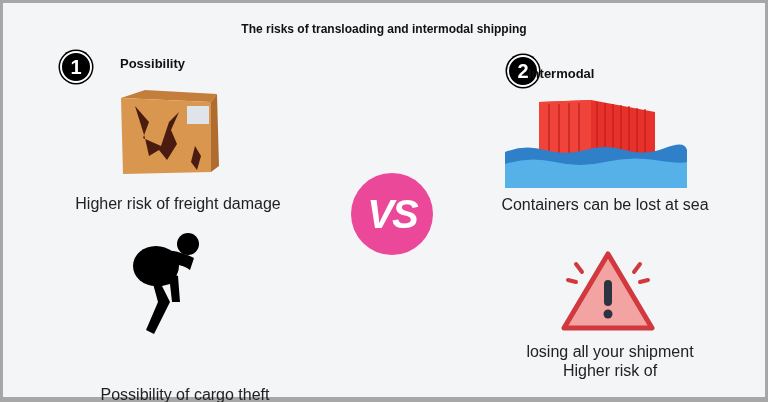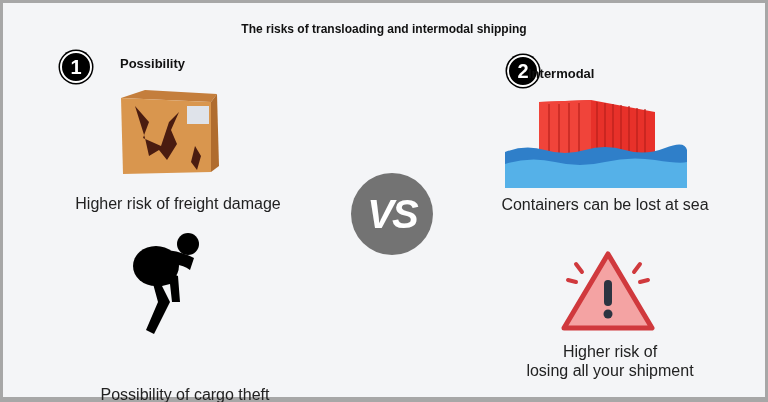--- a/index.html
+++ b/index.html
@@ -2,21 +2,21 @@
 <html><head>
 <meta charset="utf-8">
 <style>
   html, body { margin:0; padding:0; }
   body { width:768px; height:402px; background:#a7a7a7; font-family:"Liberation Sans", sans-serif; overflow:hidden; }
   .frame { position:absolute; left:3px; top:3px; width:762px; height:394px; background:#f4f5f7; }
   .title { position:absolute; left:0; width:768px; top:22px; text-align:center; font-weight:bold; font-size:12px; color:#111; }
   .num { position:absolute; width:28px; height:28px; border-radius:50%; background:#000; border:2px solid #fff; box-shadow:0 0 0 1.5px #000; color:#fff; font-weight:bold; font-size:20px; text-align:center; line-height:28px; }
   .hdr { position:absolute; font-weight:bold; font-size:13px; color:#111; }
   .cap { position:absolute; font-size:16px; color:#222; text-align:center; }
-  .vs { position:absolute; left:351px; top:173px; width:82px; height:82px; border-radius:50%; background:#737373; color:#fff; font-weight:bold; font-style:italic; font-size:40px; text-align:center; line-height:82px; letter-spacing:-2px; }
+  .vs { position:absolute; left:351px; top:173px; width:82px; height:82px; border-radius:50%; background:#ec4899; color:#fff; font-weight:bold; font-style:italic; font-size:40px; text-align:center; line-height:82px; letter-spacing:-2px; }
   svg { position:absolute; }
 </style>
 </head>
 <body>
 
 <div class="frame"></div>
 <div class="title">The risks of transloading and intermodal shipping</div>
 
 <div class="num" style="left:60px;top:51px;">1</div>
 <div class="hdr" style="left:120px;top:56px;">Possibility</div>
@@ -69,15 +69,15 @@
     <line x1="18" y1="16" x2="24" y2="24"></line>
       <line x1="10" y1="32" x2="18" y2="34"></line>
     <line x1="82" y1="16" x2="76" y2="24"></line>
       <line x1="90" y1="32" x2="82" y2="34"></line>
   </g>
   <polygon points="50,6 94,80 6,80" fill="#f4a3a3" stroke="#d0393d" stroke-width="5" stroke-linejoin="round"></polygon>
   <rect x="46" y="32" width="8" height="26" rx="4" fill="#2c3441"></rect>
   <circle cx="50" cy="66" r="4.5" fill="#2c3441"></circle>
 </svg>
 <div class="cap" style="left:500px;width:220px;top:342px;line-height:19px;">
+  <div>losing all your shipment</div>
   <div>Higher risk of</div>
-  <div>losing all your shipment</div>
 </div>
 
 </body></html>

